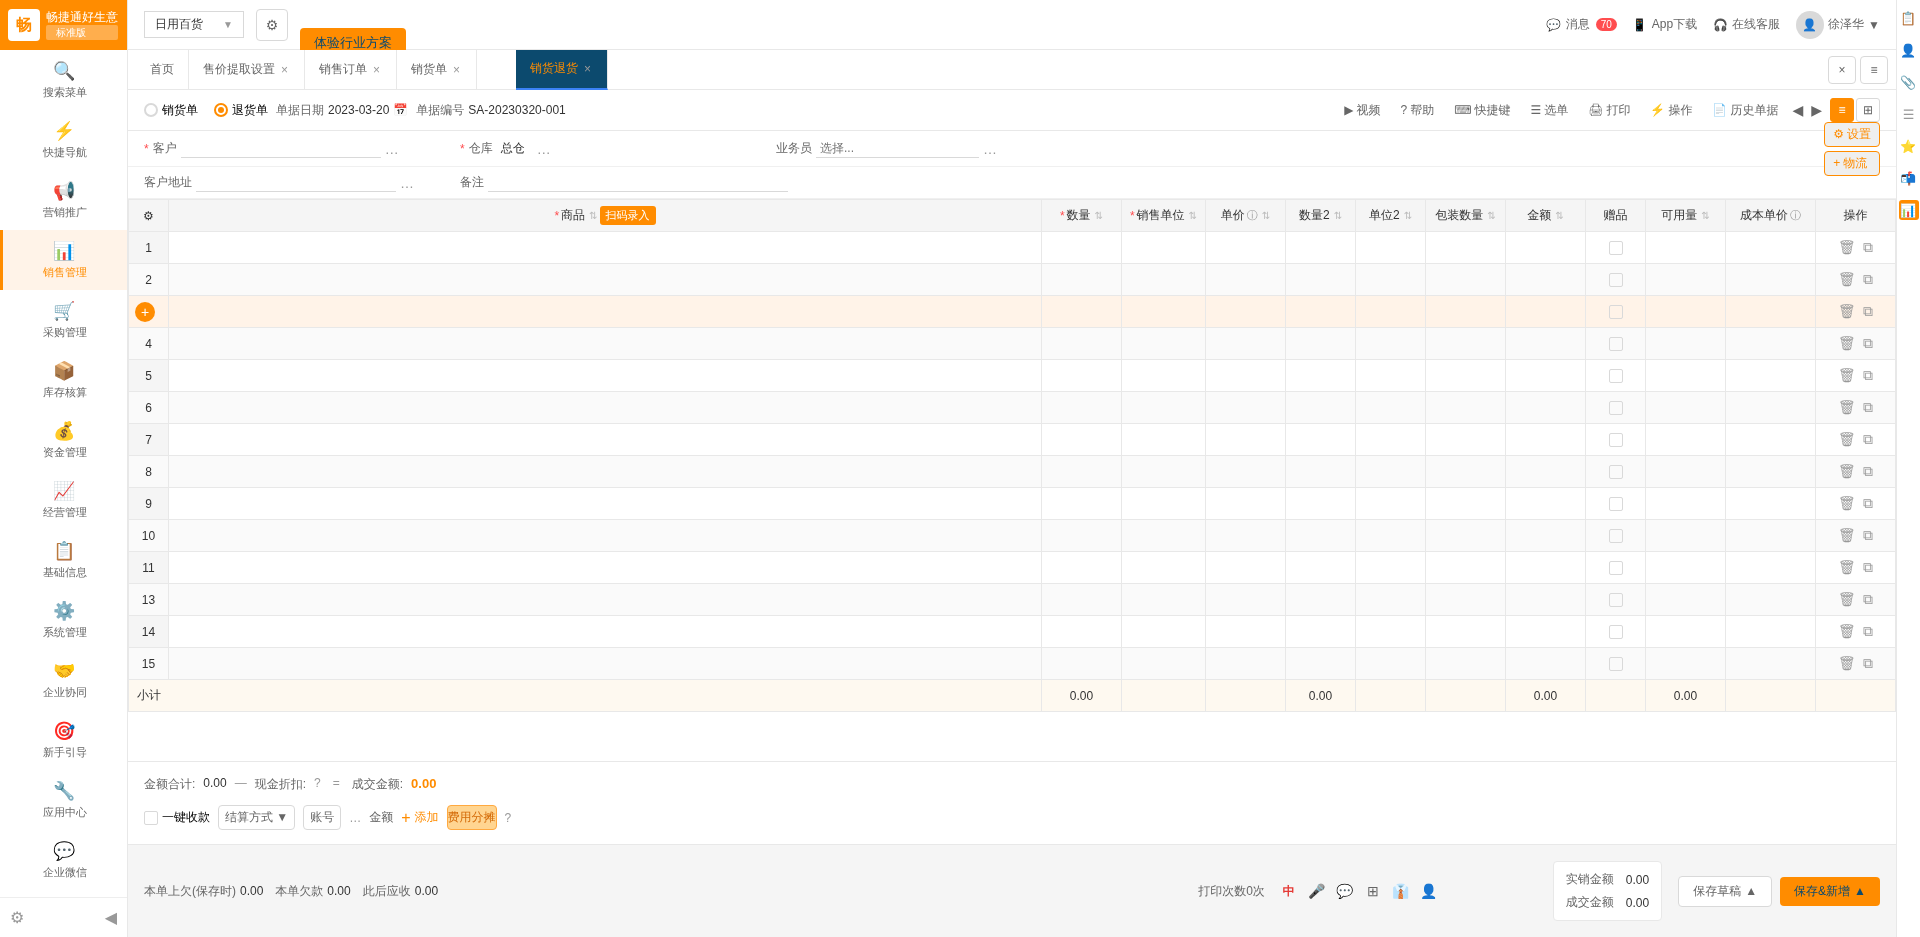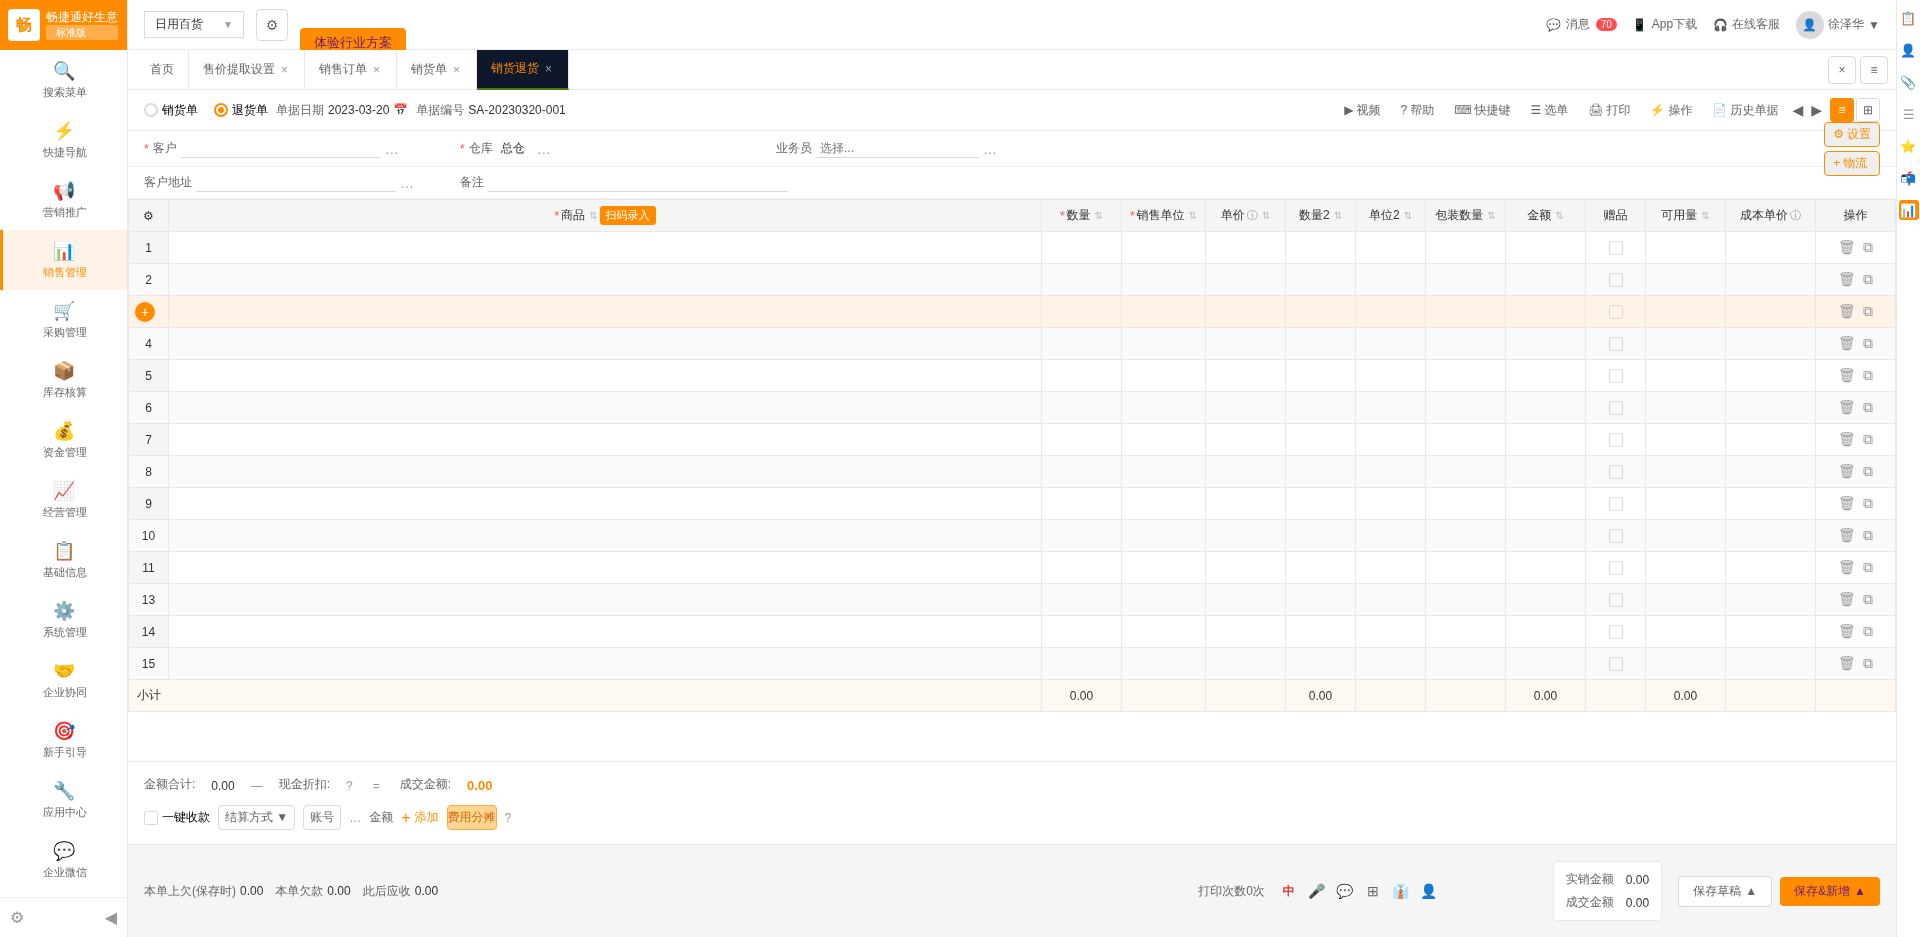--- a/index.html
+++ b/index.html
@@ -20,31 +20,31 @@
     .sidebar-bottom-btn { color: #999; cursor: pointer; font-size: 16px; }
 
     
     .main { flex: 1; display: flex; flex-direction: column; height: 937px; overflow: hidden; }
 
     
     .top-header { height: 50px; background: #fff; border-bottom: 1px solid #e8e8e8; display: flex; align-items: center; padding: 0 16px; gap: 12px; flex-shrink: 0; }
     .daily-goods-select { display: flex; align-items: center; gap: 4px; border: 1px solid #d9d9d9; border-radius: 0; padding: 4px 10px; cursor: pointer; color: #333; min-width: 100px; }
     .daily-goods-arrow { color: #999; font-size: 10px; margin-left: auto; }
     .settings-btn { width: 32px; height: 32px; border: 1px solid #d9d9d9; border-radius: 4px; display: flex; align-items: center; justify-content: center; cursor: pointer; color: #666; font-size: 14px; }
-    .trial-btn { background: #ff8c00; color: #701a75; border: none; border-radius: 4px; padding: 6px 14px; cursor: pointer; font-size: 13px; margin-top: 37px; }
+    .trial-btn { background: #ff8c00; color: #0c4a6e; border: none; border-radius: 4px; padding: 6px 14px; cursor: pointer; font-size: 13px; margin-top: 37px; }
     .header-right { margin-left: auto; display: flex; align-items: center; gap: 16px; }
     .header-icon-group { display: flex; align-items: center; gap: 4px; color: #666; cursor: pointer; font-size: 12px; }
     .notification-badge { background: #ff4d4f; color: #fff; border-radius: 10px; padding: 1px 5px; font-size: 10px; margin-left: 2px; }
     .user-avatar { width: 28px; height: 28px; background: #d9d9d9; border-radius: 50%; display: flex; align-items: center; justify-content: center; font-size: 12px; color: #666; }
 
     
     .tabs-bar { height: 40px; background: #fff; border-bottom: 1px solid #e8e8e8; display: flex; align-items: center; padding: 0 8px; flex-shrink: 0; }
     .tab { display: flex; align-items: center; gap: 4px; padding: 0 14px; height: 40px; cursor: pointer; color: #666; border-right: 1px solid #e8e8e8; font-size: 13px; position: relative; white-space: nowrap; }
     .tab:first-child { border-left: none; }
-    .tab.active { color: #ff8c00; background: #0f172a; border-bottom: 2px solid #4d7c0f; }
+    .tab.active { color: #ff8c00; background: #0c4a6e; border-bottom: 2px solid #3b82f6; margin-left: 39px; }
     .tab-close { color: #999; font-size: 12px; cursor: pointer; padding: 2px; }
     .tabs-actions { margin-left: auto; display: flex; gap: 4px; }
     .tabs-action-btn { width: 28px; height: 28px; border: 1px solid #d9d9d9; border-radius: 4px; display: flex; align-items: center; justify-content: center; cursor: pointer; color: #666; font-size: 12px; }
 
     
     .content { flex: 1; overflow: auto; background: #f5f5f5; display: flex; flex-direction: column; }
 
     
     .form-toolbar { background: #fff; padding: 8px 16px; display: flex; align-items: center; gap: 8px; border-bottom: 1px solid #e8e8e8; flex-shrink: 0; flex-wrap: wrap; }
     .radio-group { display: flex; gap: 16px; align-items: center; }
@@ -93,21 +93,21 @@
     .scan-btn { background: #ff8c00; color: #fff; border: none; border-radius: 3px; padding: 2px 6px; cursor: pointer; font-size: 11px; }
     .sort-arrows { color: #bbb; font-size: 10px; cursor: pointer; margin-left: 2px; }
     .checkbox-cell { display: flex; align-items: center; justify-content: center; }
     .table-checkbox { width: 14px; height: 14px; border: 1px solid #d9d9d9; border-radius: 2px; cursor: pointer; }
     .add-row-btn { width: 20px; height: 20px; background: #ff8c00; color: #fff; border-radius: 50%; border: none; cursor: pointer; font-size: 14px; line-height: 1; display: flex; align-items: center; justify-content: center; }
     .row-action-btn { color: #999; cursor: pointer; font-size: 14px; margin: 0 2px; }
     .total-row td { background: #fef9f0; font-weight: 500; }
 
     
     .form-footer { background: #fff; padding: 8px 16px; border-top: 1px solid #e8e8e8; flex-shrink: 0; }
-    .footer-calc { display: flex; align-items: flex-end; gap: 16px; padding: 6px 0; }
+    .footer-calc { display: flex; align-items: flex-start; gap: 8px; padding: 6px 0; }
     .footer-label { color: #666; }
     .footer-value { color: #333; font-weight: 500; }
     .footer-dash { color: #999; }
     .footer-total { color: #ff8c00; font-weight: bold; font-size: 13px; }
     .footer-payment { display: flex; align-items: center; gap: 8px; padding: 6px 0; }
     .checkbox-label { display: flex; align-items: center; gap: 4px; cursor: pointer; }
     .mini-checkbox { width: 14px; height: 14px; border: 1px solid #d9d9d9; border-radius: 2px; }
     .footer-select { border: 1px solid #d9d9d9; border-radius: 4px; padding: 3px 6px; color: #666; cursor: pointer; }
     .fee-btn { background: #ffd591; border: 1px solid #ffa940; color: #d46b08; border-radius: 4px; padding: 3px 0; cursor: pointer; }
     .question-icon { color: #999; cursor: pointer; }
@@ -119,21 +119,21 @@
     .bottom-stat-value { color: #333; font-weight: 500; }
     .print-info { color: #666; }
     .toolbar-icons { display: flex; gap: 4px; }
     .toolbar-icon-btn { width: 24px; height: 24px; display: flex; align-items: center; justify-content: center; cursor: pointer; color: #666; font-size: 14px; }
     .amount-row { display: flex; justify-content: space-between; align-items: center; padding: 3px 0; }
     .amount-label { color: #666; }
     .amount-value { color: #333; font-weight: 500; }
 
     
     .save-draft-btn { background: #fff; border: 1px solid #d9d9d9; color: #666; border-radius: 4px; padding: 6px 14px; cursor: pointer; display: flex; align-items: center; gap: 4px; }
-    .save-new-btn { background: #ff8c00; border: none; color: #701a75; border-radius: 4px; padding: 6px 14px; cursor: pointer; font-weight: 500; display: flex; align-items: center; gap: 4px; }
+    .save-new-btn { background: #ff8c00; border: none; color: #0c4a6e; border-radius: 4px; padding: 6px 14px; cursor: pointer; font-weight: 500; display: flex; align-items: center; gap: 4px; }
 
     
     .right-sidebar { width: 24px; background: #fff; border-left: 1px solid #e8e8e8; display: flex; flex-direction: column; align-items: center; padding: 8px 0; gap: 12px; flex-shrink: 0; }
     .right-sidebar-btn { width: 20px; height: 20px; display: flex; align-items: center; justify-content: center; color: #999; cursor: pointer; font-size: 13px; }
 
     .info-icon { color: #999; font-size: 11px; cursor: pointer; }
     .th-content { display: flex; align-items: center; justify-content: center; gap: 2px; }
 
     .bottom-footer-row { display: flex; align-items: center; gap: 12px; }
   </style>

